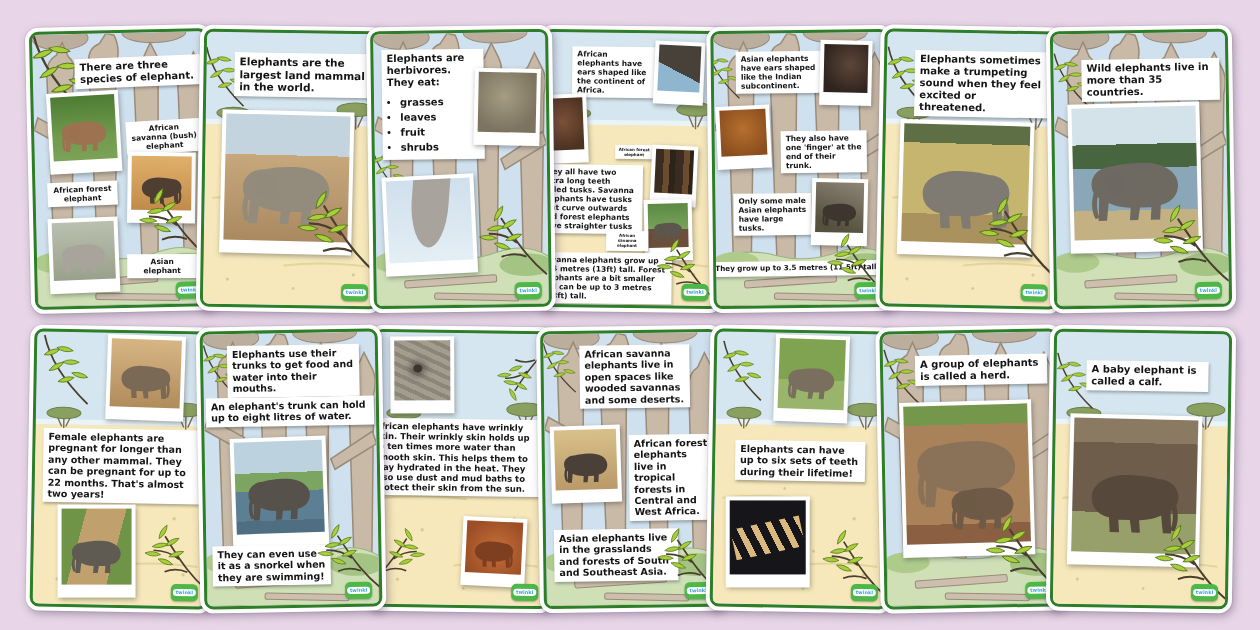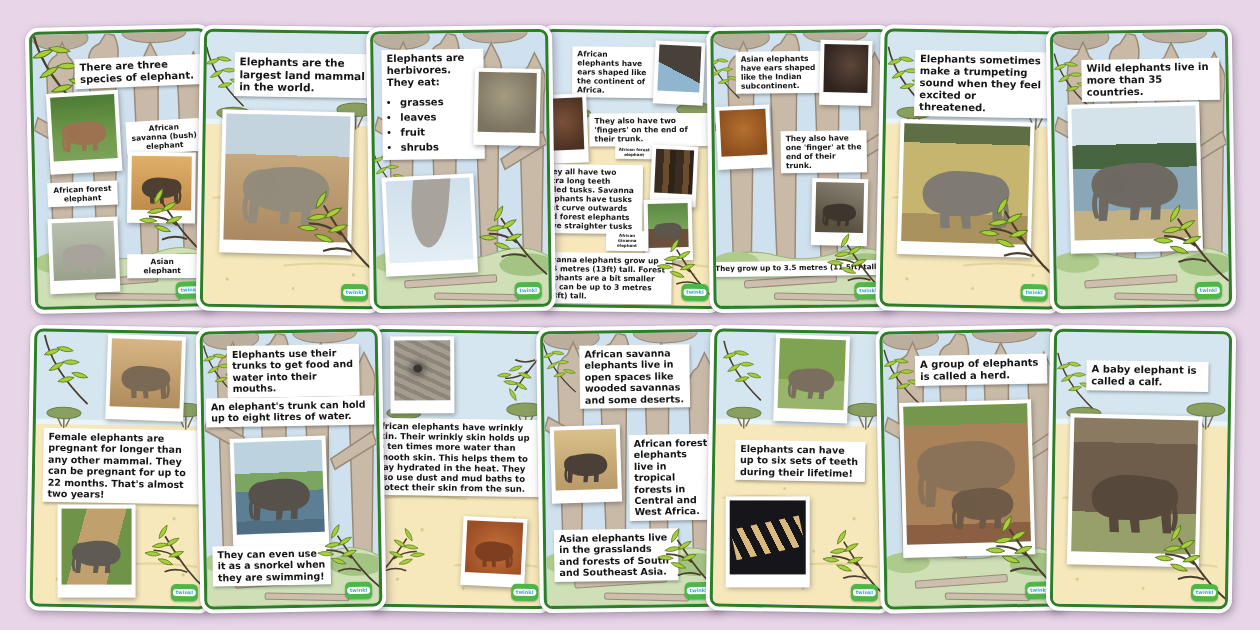--- a/index.html
+++ b/index.html
@@ -266,21 +266,20 @@
       <svg class="bg">
           <use href="#bg-savanna"></use>
         </svg>
       <div class="cap" style="left:26px;top:14px;width:74px;font-size:7.5px;">African elephants have ears shaped like the continent of Africa.</div>
       <div class="photo" style="left:108px;top:8px;transform:rotate(2deg);">
         <div class="pic pic-earblue" style="width:42px;height:46px;"></div>
       </div>
       <div class="photo" style="left:-8px;top:62px;transform:rotate(-3deg);">
         <div class="pic pic-fingers" style="width:42px;height:52px;"></div>
       </div>
-      <div class="cap" style="left:44px;top:80px;width:110px;font-size:7.5px;transform:rotate(-1deg);">They also have two 'fingers' on the end of their trunk.</div>
       <div class="cap tiny" style="left:70px;top:112px;width:32px;">African forest elephant</div>
       <div class="photo" style="left:106px;top:112px;transform:rotate(2deg);">
         <div class="pic pic-forestdark" style="width:38px;height:44px;"></div>
       </div>
       <div class="cap" style="left:-8px;top:132px;width:96px;font-size:7.5px;">They all have two extra long teeth called tusks. Savanna elephants have tusks that curve outwards and forest elephants have straighter tusks</div>
       <div class="photo" style="left:100px;top:166px;transform:rotate(-2deg);">
         <div class="pic pic-savhead" style="width:40px;height:44px;color:#5c564c;">
             <svg class="el">
               <use href="#eleph"></use>
             </svg>
@@ -306,20 +305,21 @@
           <use href="#vineTL"></use>
         </svg>
       <div class="cap" style="left:22px;top:18px;width:82px;font-size:7.5px;">Asian elephants have ears shaped like the Indian subcontinent.</div>
       <div class="photo" style="left:106px;top:8px;transform:rotate(2deg);">
         <div class="pic pic-asianear" style="width:44px;height:48px;"></div>
       </div>
       <div class="photo" style="left:2px;top:72px;transform:rotate(-2deg);">
         <div class="pic pic-asiantrunk" style="width:46px;height:46px;"></div>
       </div>
       <div class="cap" style="left:66px;top:98px;width:76px;font-size:7.5px;">They also have one 'finger' at the end of their trunk.</div>
+      <div class="cap" style="left:18px;top:160px;width:68px;font-size:7.5px;">Only some male Asian elephants have large tusks.</div>
       <div class="photo" style="left:96px;top:146px;transform:rotate(2deg);">
         <div class="pic pic-asiantusk" style="width:48px;height:50px;color:#3e362e;">
             <svg class="el">
               <use href="#eleph"></use>
             </svg>
           </div>
       </div>
       <div class="cap nw" style="left:-6px;top:228px;width:158px;font-size:7.2px;overflow:hidden;">They grow up to 3.5 metres (11.5ft) tall.</div>
       <svg class="vine" style="right:-2px;top:196px;width:64px;height:72px;">
           <use href="#branchBR"></use>

